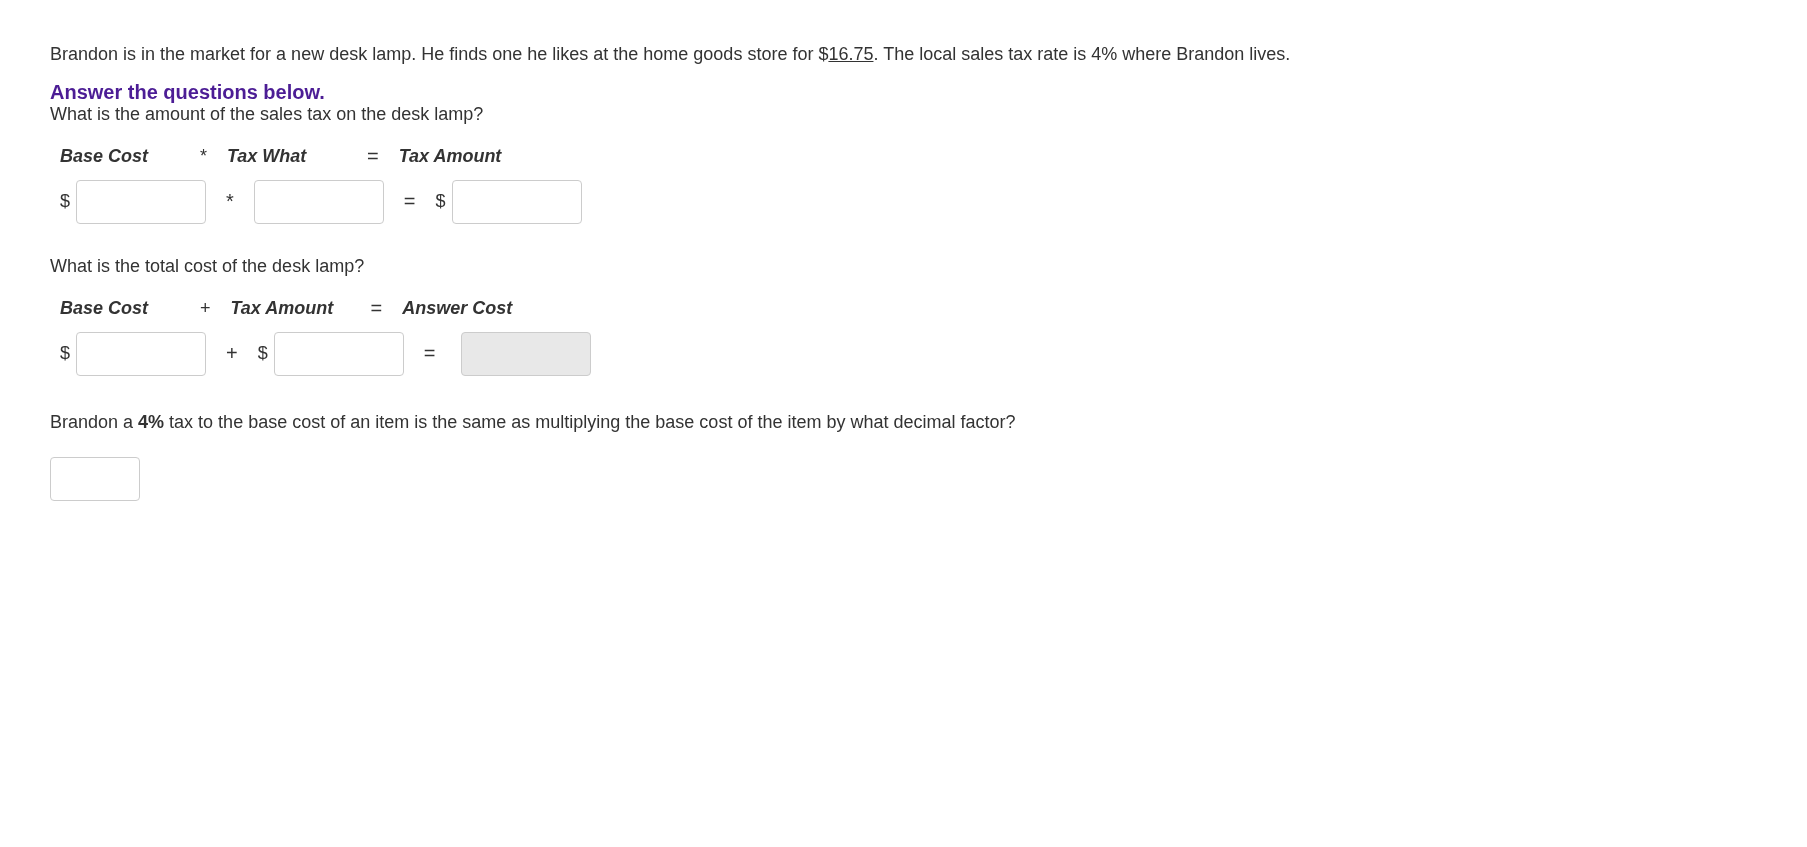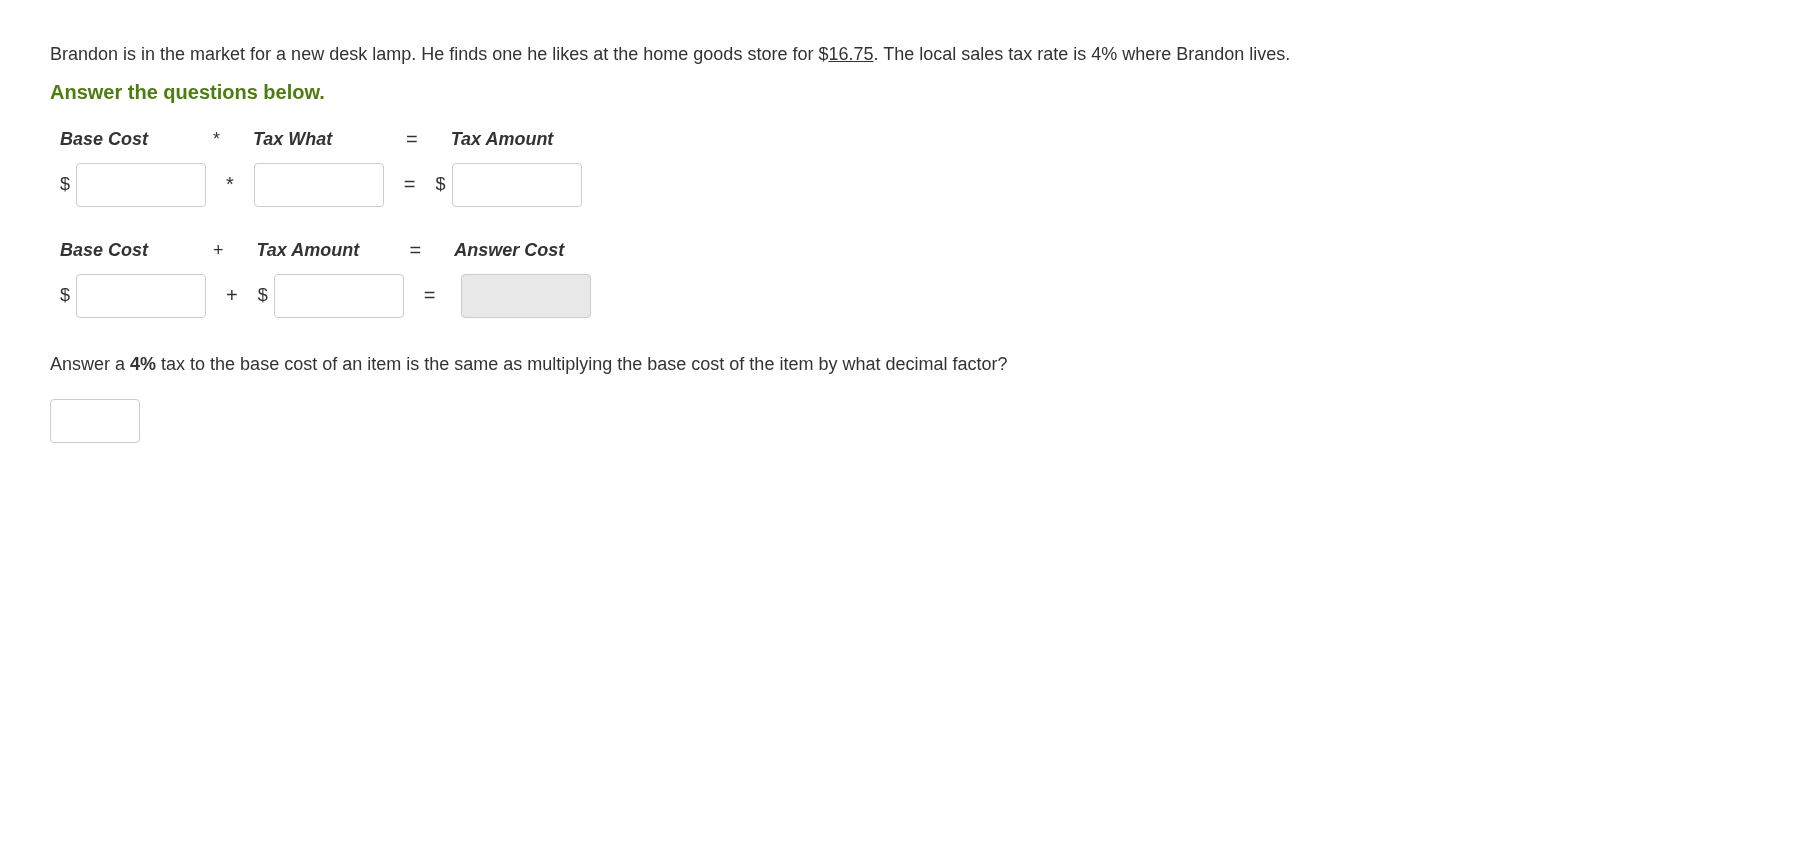--- a/index.html
+++ b/index.html
@@ -18,36 +18,35 @@
     }
 
     .intro-text {
       font-size: 18px;
       line-height: 1.6;
       margin-bottom: 12px;
       color: #333;
     }
 
     .answer-heading {
-      color: #4d7c0f;
+      color: #4c1d95;
       font-weight: bold;
       font-size: 20px;
-      margin-bottom: 24px;
     }
 
     .question-text {
       font-size: 18px;
       margin-bottom: 20px;
       color: #333;
     }
 
     .formula-labels {
       display: flex;
       align-items: center;
-      gap: 33px;
+      gap: 20px;
       margin-bottom: 12px;
       padding-left: 10px;
     }
 
     .formula-label {
       font-weight: bold;
       font-style: italic;
       font-size: 18px;
       min-width: 120px;
     }
@@ -131,20 +130,21 @@
     }
   </style>
 </head>
 <body>
 
 <p class="intro-text">Brandon is in the market for a new desk lamp. He finds one he likes at the home goods store for $<u>16.75</u>. The local sales tax rate is 4% where Brandon lives.</p>
 
 <p class="answer-heading">Answer the questions below.</p>
 
 <div class="section">
+  <p class="question-text">What is the amount of the sales tax on the desk lamp?</p>
 
   <div class="formula-labels">
     <span class="formula-label">Base Cost</span>
     <span class="formula-operator">*</span>
     <span class="formula-label">Tax What</span>
     <span class="equals-symbol">=</span>
     <span class="formula-label">Tax Amount</span>
   </div>
 
   <div class="formula-inputs">
@@ -158,20 +158,21 @@
     </div>
     <span class="equals-symbol">=</span>
     <div class="input-wrapper">
       <span class="dollar-sign">$</span>
       <input class="input-field" type="text" style="">
     </div>
   </div>
 </div>
 
 <div class="section">
+  <p class="question-text">What is the total cost of the desk lamp?</p>
 
   <div class="formula-labels">
     <span class="formula-label">Base Cost</span>
     <span class="formula-operator">+</span>
     <span class="formula-label">Tax Amount</span>
     <span class="equals-symbol">=</span>
     <span class="formula-label">Answer Cost</span>
   </div>
 
   <div class="formula-inputs">
@@ -187,16 +188,16 @@
     <span class="equals-symbol">=</span>
     <div class="input-wrapper">
       <span class="dollar-sign"></span>
       <input class="input-field disabled" type="text" disabled="" style="">
     </div>
   </div>
 </div>
 
 <div class="section">
   <p class="adding-text">
-    <span>Answer a </span><span class="percent-highlight">4%</span><span> tax to the base cost of an item is the same as multiplying the base cost of the item by what decimal factor?</span>
+    <span>Brandon a </span><span class="percent-highlight">4%</span><span> tax to the base cost of an item is the same as multiplying the base cost of the item by what decimal factor?</span>
   </p>
   <input class="decimal-answer-box" type="text" style="">
 </div>
 
 </body></html>

